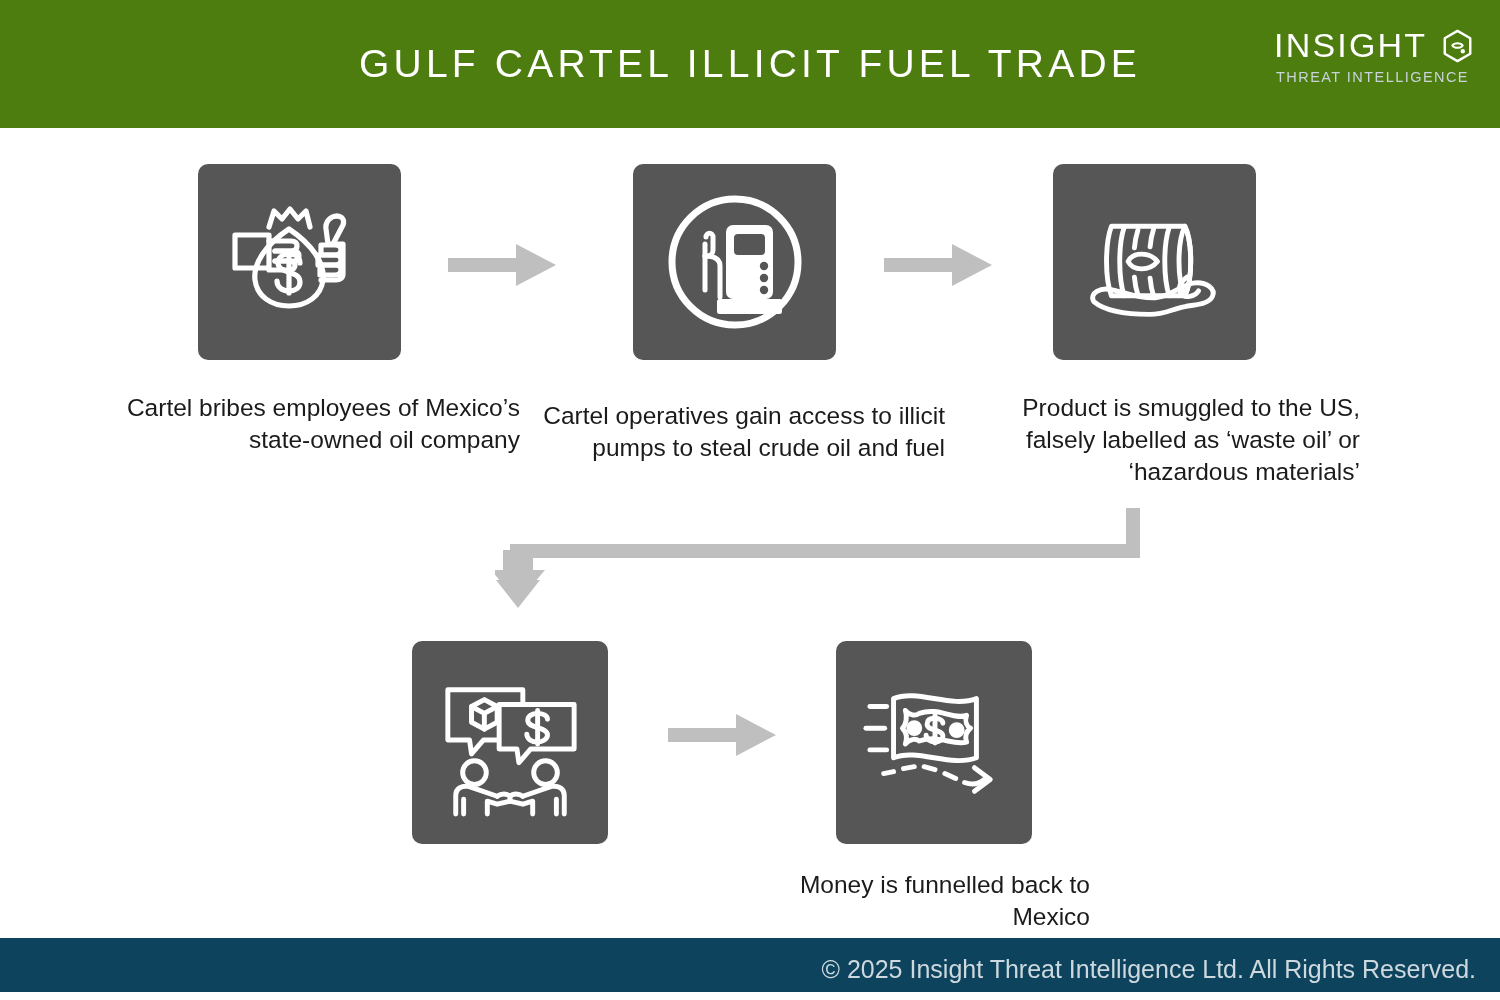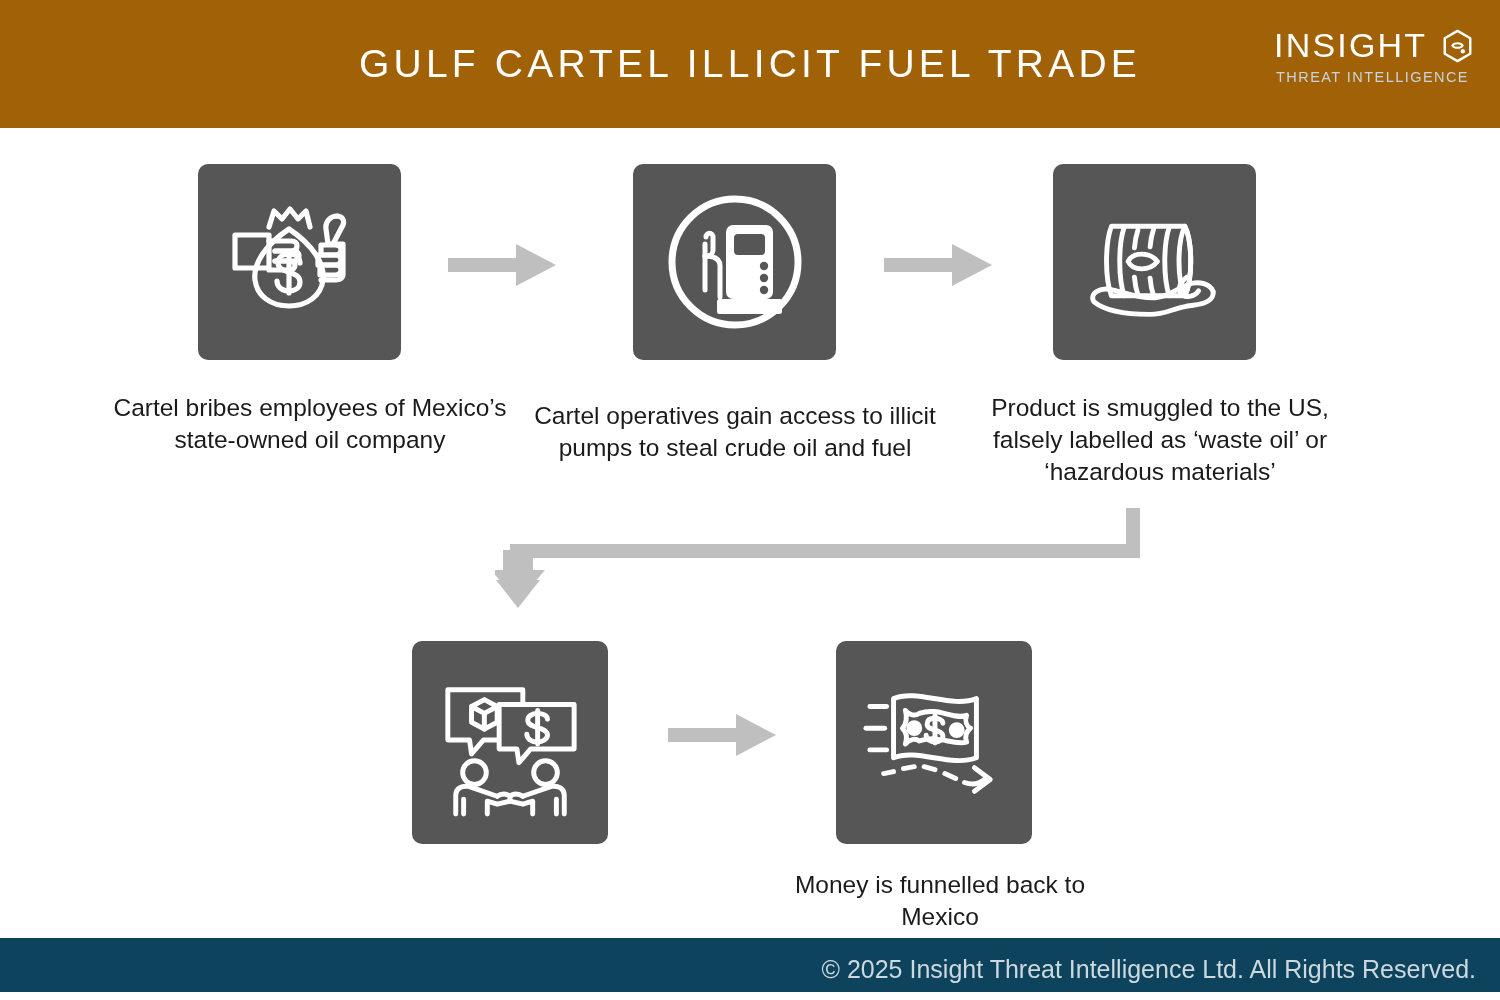--- a/index.html
+++ b/index.html
@@ -19,21 +19,21 @@
     width: 1500px;
     height: 1000px;
   }
 
   
   .header {
     position: absolute;
     left: 0; top: 0;
     width: 1500px;
     height: 128px;
-    background: #a16207;
+    background: #4d7c0f;
   }
   .header-title {
     position: absolute;
     left: 0;
     top: 40px;
     width: 1500px;
     text-align: center;
     color: #ffffff;
     font-size: 39px;
     font-weight: 400;
@@ -112,21 +112,21 @@
     justify-content: center;
   }
   .tile.small {
     width: 196px;
     height: 203px;
   }
   .tile svg { display: block; }
 
   .caption {
     position: absolute;
-    text-align: center;
+    text-align: right;
     color: #1b1b1b;
     font-size: 24.5px;
     font-weight: 400;
     line-height: 32px;
   }
 
   
   .node-1 { left: 198px; top: 164px; }
   .node-2 { left: 633px; top: 164px; }
   .node-3 { left: 1053px; top: 164px; }

